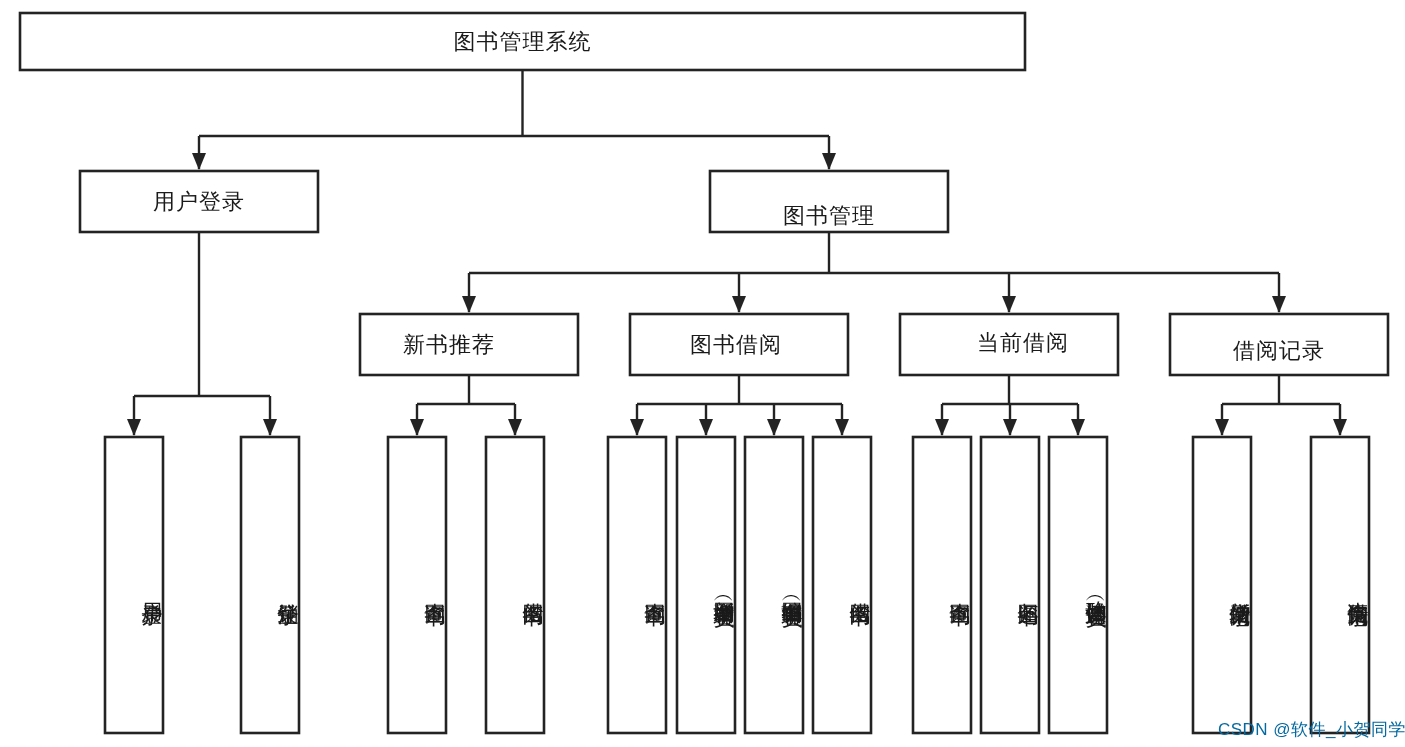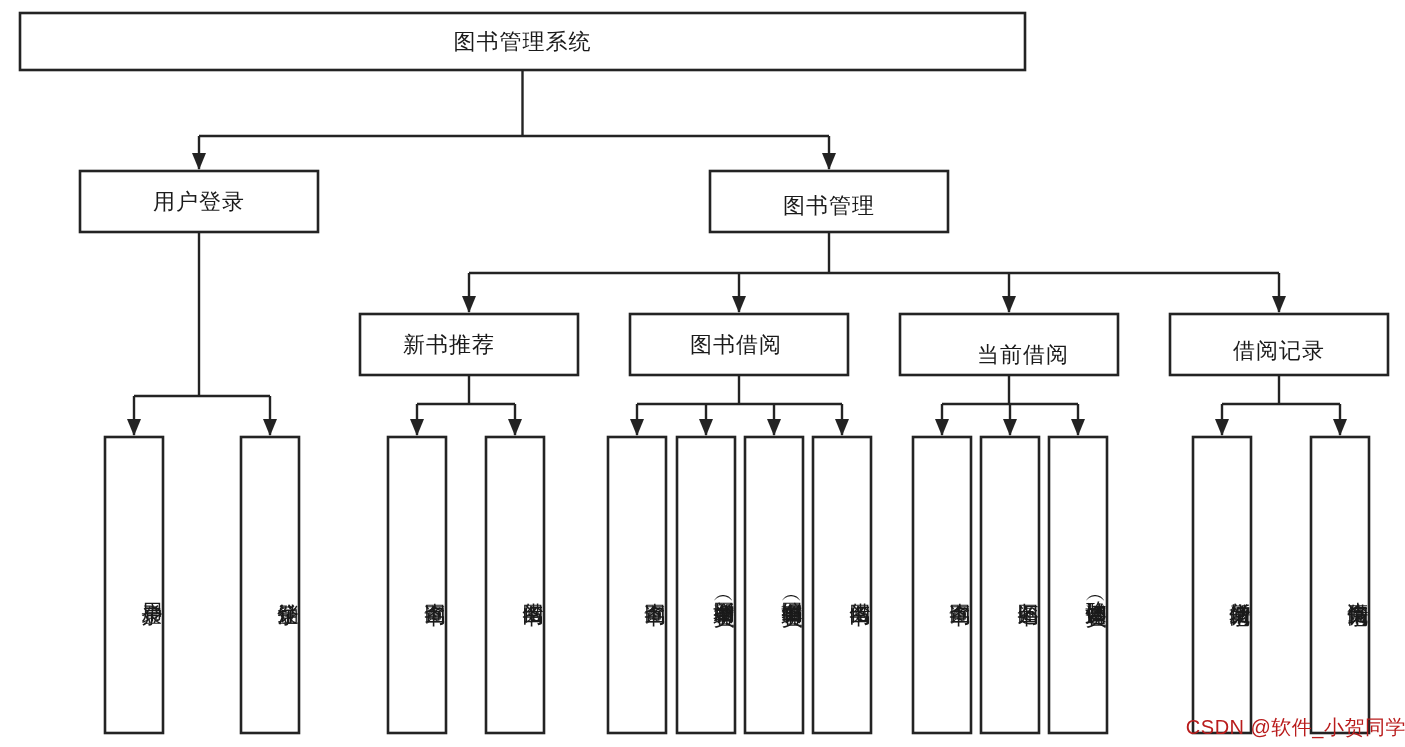--- a/index.html
+++ b/index.html
@@ -67,22 +67,22 @@
     color: #1a1a1a;
     letter-spacing: 1px;
     white-space: nowrap;
     pointer-events: none;
   }
   .watermark {
     position: absolute;
     right: 14px;
     bottom: 6px;
     font-family: "Liberation Sans", "DejaVu Sans", sans-serif;
-    font-size: 20px;
-    color: #b91c1c;
+    font-size: 17px;
+    color: #0369a1;
     letter-spacing: 0.5px;
     white-space: nowrap;
     user-select: none;
   }
 </style>
 </head>
 <body>
 
 <div id="diagram-root">
 
@@ -167,24 +167,24 @@
         <rect x="981" y="437" width="58" height="296" class="node-rect"></rect>
         <rect x="1049" y="437" width="58" height="296" class="node-rect"></rect>
         <rect x="1193" y="437" width="58" height="296" class="node-rect"></rect>
         <rect x="1311" y="437" width="58" height="296" class="node-rect"></rect>
       </g>
   </svg>
 
   <div id="label-layer">
       <div class="htext-wrap" style="left: 20px; top: 13px; width: 1005px; height: 57px;">图书管理系统</div>
       <div class="htext-wrap" style="left: 80px; top: 171px; width: 238px; height: 61px;">用户登录</div>
-      <div class="htext-wrap" style="left: 710px; top: 175px; width: 238px; height: 61px;">图书管理</div>
+      <div class="htext-wrap" style="left: 710px; top: 185px; width: 238px; height: 61px;">图书管理</div>
       <div class="htext-wrap" style="left: 360px; top: 314px; width: 178px; height: 61px;">新书推荐</div>
       <div class="htext-wrap" style="left: 630px; top: 314px; width: 212px; height: 61px;">图书借阅</div>
-      <div class="htext-wrap" style="left: 900px; top: 324px; width: 246px; height: 61px;">当前借阅</div>
+      <div class="htext-wrap" style="left: 900px; top: 312px; width: 246px; height: 61px;">当前借阅</div>
       <div class="htext-wrap" style="left: 1170px; top: 314px; width: 218px; height: 73px;">借阅记录</div>
       <div class="vtext-wrap" style="left: 105px; top: 447px; width: 58px; height: 282px;">用户登录</div>
       <div class="vtext-wrap" style="left: 241px; top: 447px; width: 58px; height: 282px;">注销登录</div>
       <div class="vtext-wrap" style="left: 388px; top: 447px; width: 58px; height: 282px;">查询图书</div>
       <div class="vtext-wrap" style="left: 486px; top: 447px; width: 58px; height: 282px;">借阅图书</div>
       <div class="vtext-wrap" style="left: 608px; top: 447px; width: 58px; height: 282px;">查询图书</div>
       <div class="vtext-wrap" style="left: 677px; top: 447px; width: 58px; height: 282px;">新增图书（管理员）</div>
       <div class="vtext-wrap" style="left: 745px; top: 447px; width: 58px; height: 282px;">编辑图书（管理员）</div>
       <div class="vtext-wrap" style="left: 813px; top: 447px; width: 58px; height: 282px;">借阅图书</div>
       <div class="vtext-wrap" style="left: 913px; top: 447px; width: 58px; height: 282px;">查询图书</div>

